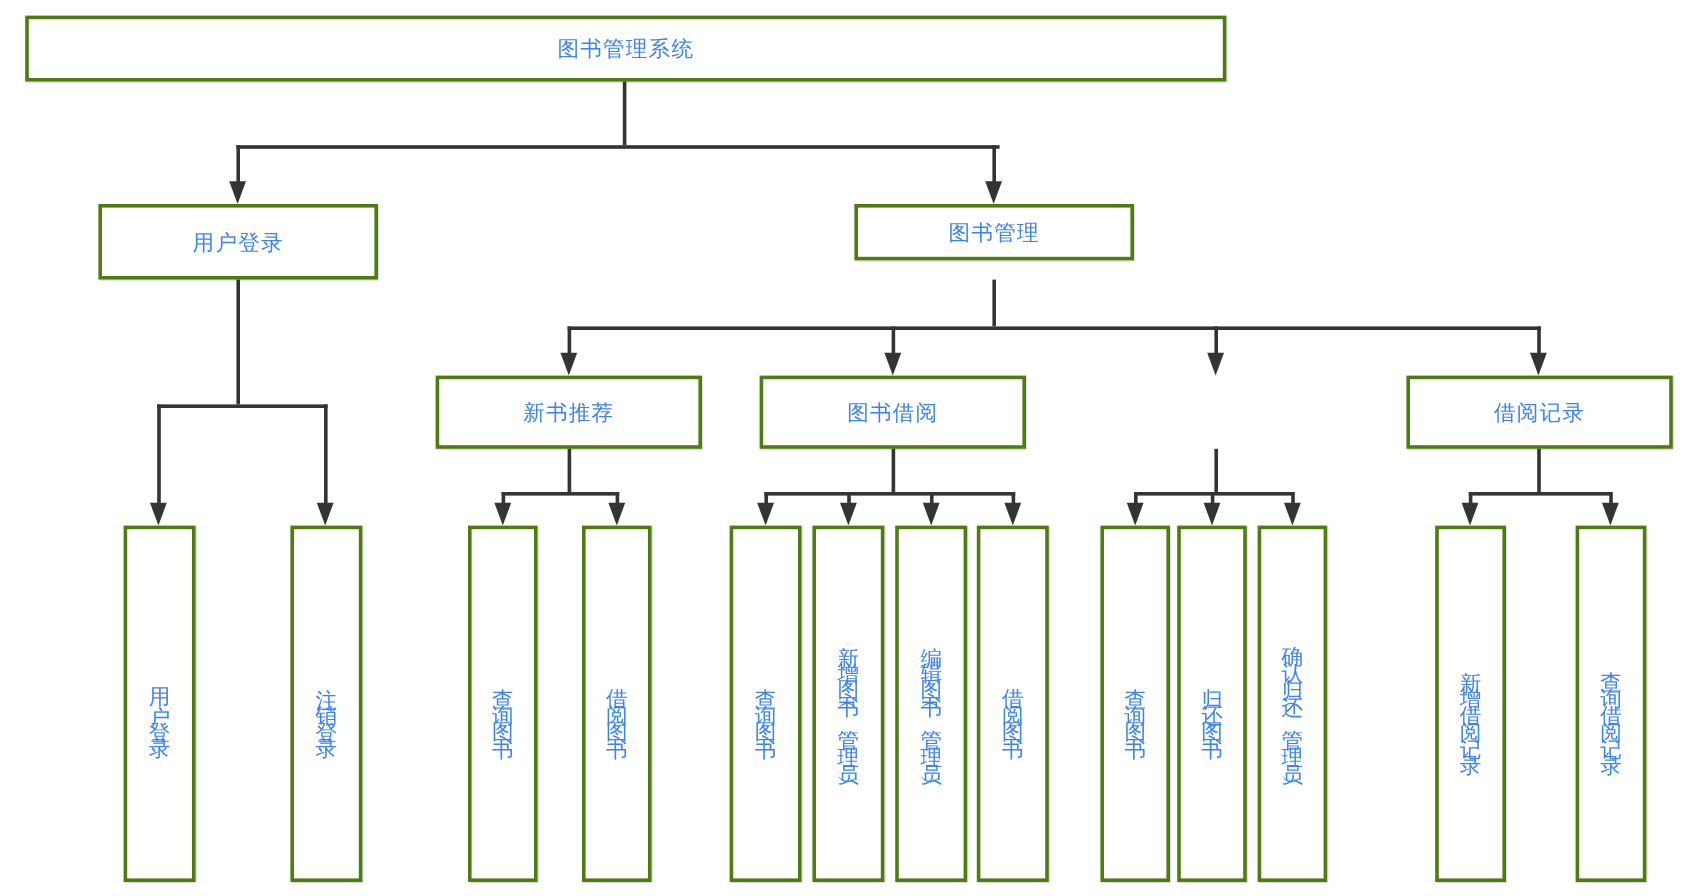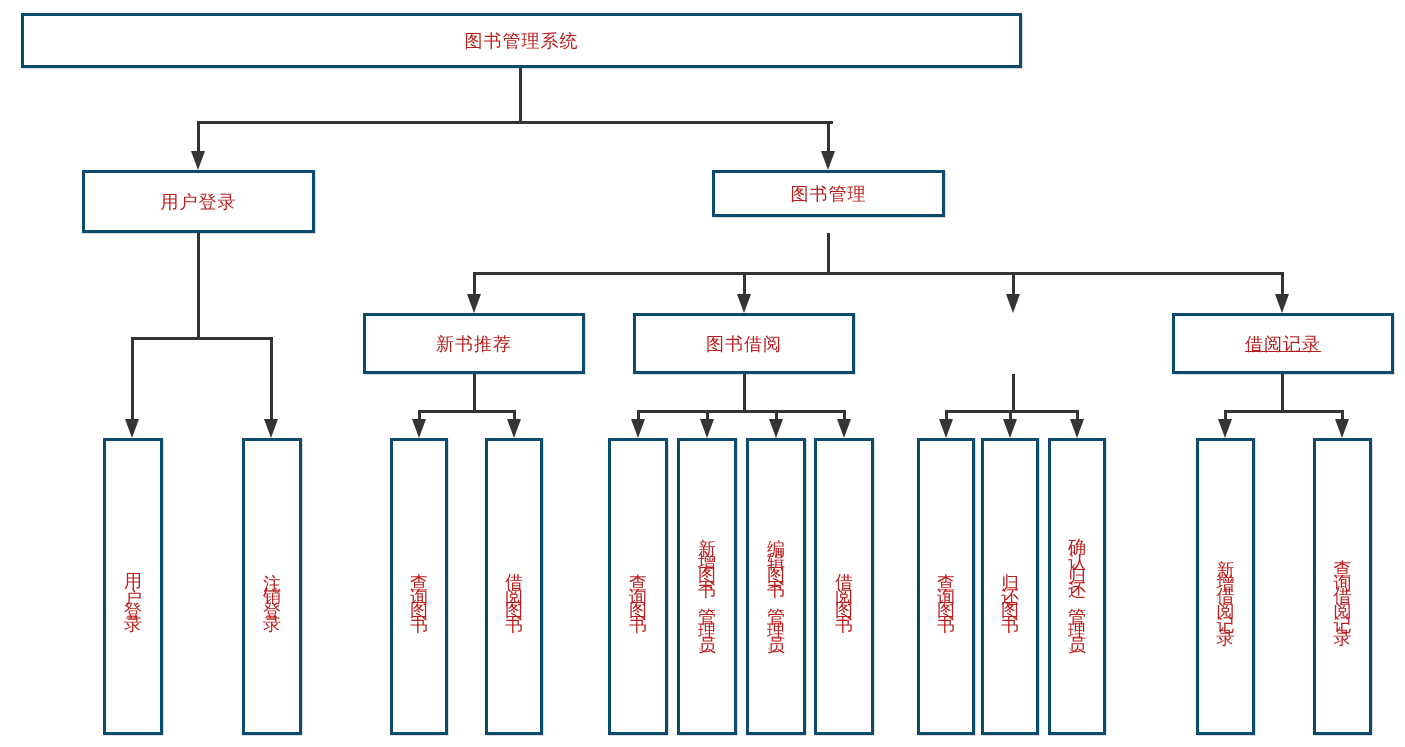--- a/index.html
+++ b/index.html
@@ -8,25 +8,25 @@
     width: 1405px;
     height: 747px;
     background: #ffffff;
     font-family: "Liberation Sans", "DejaVu Sans", sans-serif;
     overflow: hidden;
   }
   .box {
     position: absolute;
     box-sizing: border-box;
     background: #ffffff;
-    border: 3px solid #0c4a6e;
+    border: 3px solid #4d7c0f;
     display: flex;
     align-items: center;
     justify-content: center;
-    color: #b91c1c;
+    color: #3b82f6;
     font-size: 18px;
     letter-spacing: 1px;
     box-shadow: 1px 1px 0 rgba(160,160,160,0.35);
   }
   .vbox {
     writing-mode: vertical-rl;
     text-orientation: upright;
     letter-spacing: 14px;
     font-size: 18px;
     padding-bottom: 0;
@@ -86,21 +86,21 @@
   <div class="arrowhead" style="left:467px; top:294px;"></div>
   <div class="vline" style="left:743px; top:272px; height:24px;"></div>
   <div class="arrowhead" style="left:737px; top:294px;"></div>
   <div class="vline" style="left:1012px; top:272px; height:24px;"></div>
   <div class="arrowhead" style="left:1006px; top:294px;"></div>
   <div class="vline" style="left:1281px; top:272px; height:24px;"></div>
   <div class="arrowhead" style="left:1275px; top:294px;"></div>
 
   <div class="box" style="left:633px; top:313px; width:222px; height:61px;">图书借阅</div>
   <div class="box" style="left:363px; top:313px; width:222px; height:61px;">新书推荐</div>
-  <div class="box" style="left:1172px; top:313px; width:222px; height:61px;text-decoration:underline;">借阅记录</div>
+  <div class="box" style="left:1172px; top:313px; width:222px; height:61px;">借阅记录</div>
 
   <div class="vline" style="left:473px; top:374px; height:36px;"></div>
   <div class="hline" style="left:418px; top:410px; width:98px;"></div>
   <div class="vline" style="left:418px; top:410px; height:12px;"></div>
   <div class="arrowhead" style="left:412px; top:419px;"></div>
   <div class="vline" style="left:513px; top:410px; height:12px;"></div>
   <div class="arrowhead" style="left:507px; top:419px;"></div>
 
   <div class="vline" style="left:743px; top:374px; height:36px;"></div>
   <div class="hline" style="left:637px; top:410px; width:209px;"></div>

